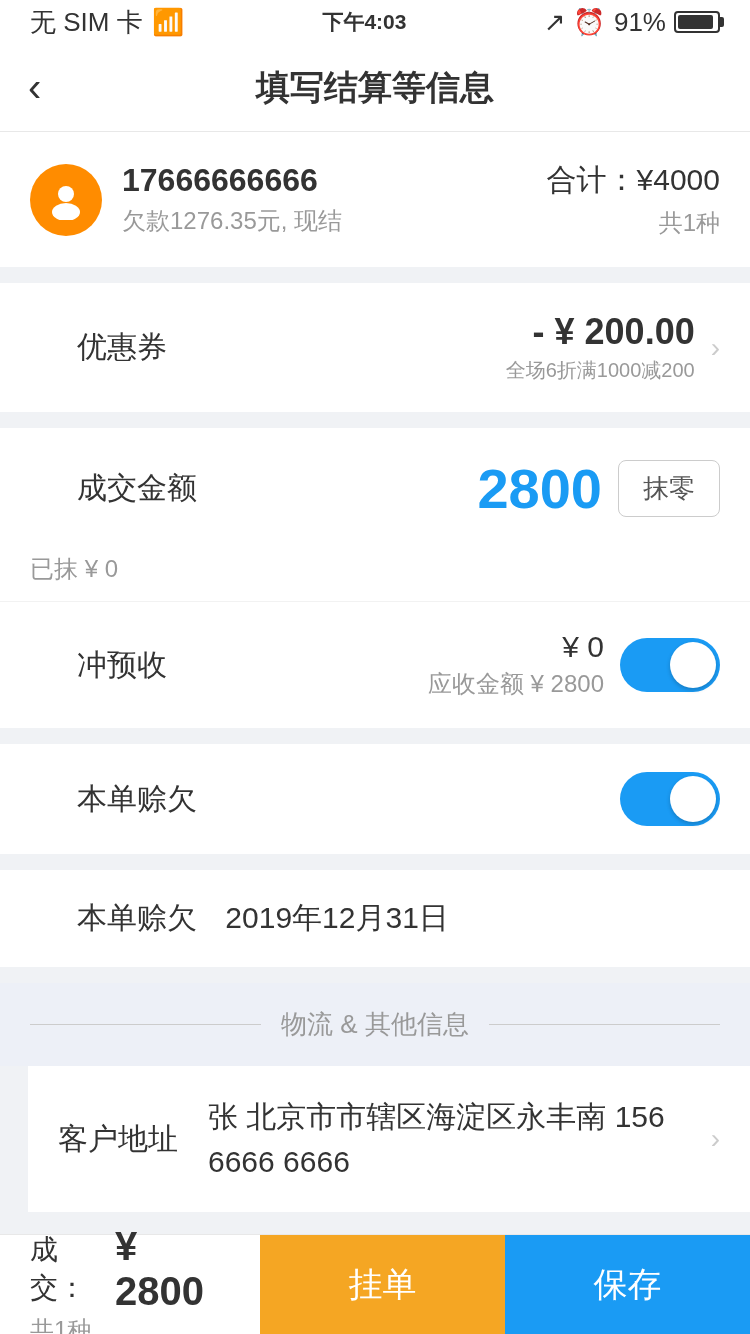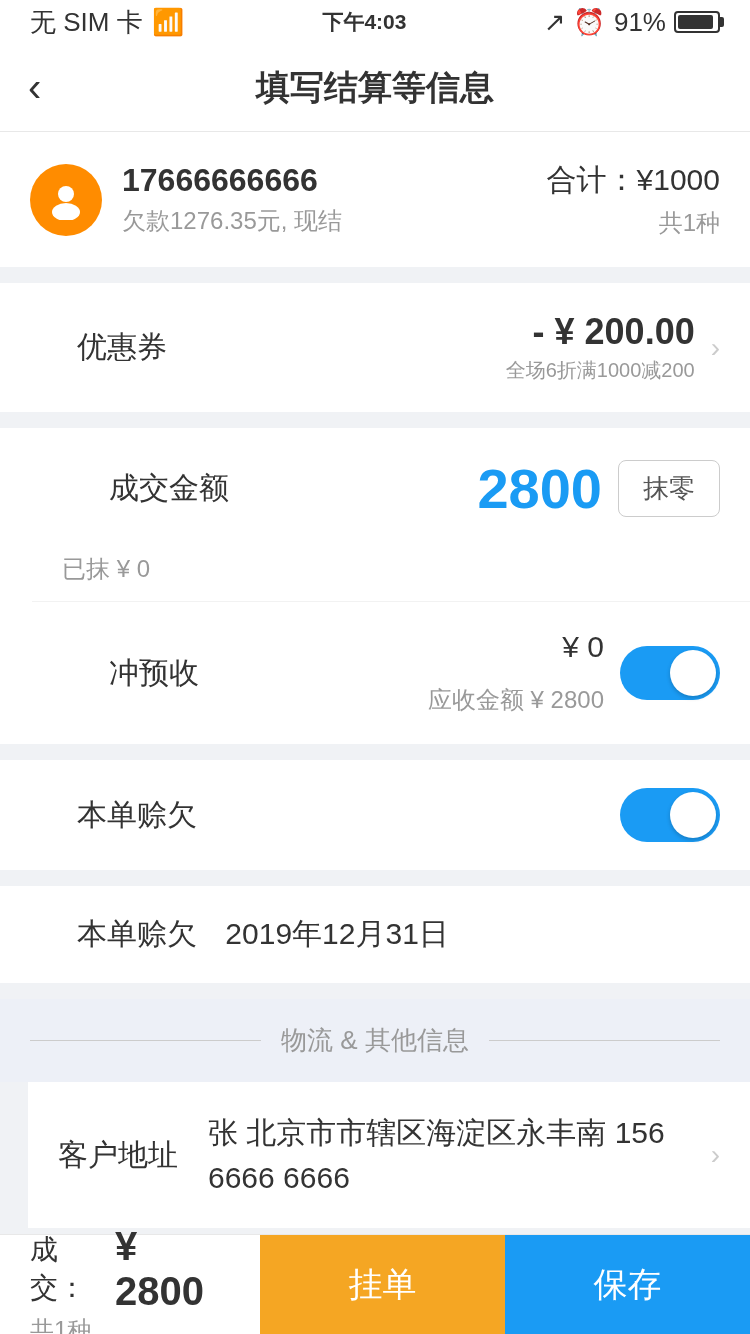--- a/index.html
+++ b/index.html
@@ -169,21 +169,20 @@
     }
     .chevron {
       color: #ccc;
       font-size: 28px;
     }
 
     
     .amount-section {
       background: #fff;
       margin-bottom: 16px;
-      padding-left: 32px;
     }
     .amount-row {
       display: flex;
       align-items: center;
       justify-content: space-between;
       padding: 28px 30px;
     }
     .amount-number {
       font-size: 56px;
       color: #1a9bf4;
@@ -352,21 +351,21 @@
           <circle cx="20" cy="14" r="8"></circle>
           <ellipse cx="20" cy="32" rx="14" ry="9"></ellipse>
         </svg>
       </div>
       <div class="customer-info">
         <div class="phone">17666666666</div>
         <div class="debt">欠款1276.35元, 现结</div>
       </div>
     </div>
     <div class="customer-right">
-      <div class="total">合计：¥1000</div>
+      <div class="total">合计：¥4000</div>
       <div class="count">共1种</div>
     </div>
   </div>
 
   <div class="section">
     <div class="row">
       <span class="row-label">优惠券</span>
       <div class="row-right">
         <div style="text-align:right;">
           <div class="discount-amount">- ¥ 200.00</div>
@@ -385,21 +384,21 @@
         <button class="round-btn">抹零</button>
       </div>
     </div>
     <div class="already-rounded">已抹  ¥ 0</div>
 
     <div class="row" style="border-top:1px solid #f2f2f2;gap:40px;">
       <span class="row-label">冲预收</span>
       <div class="row-right">
         <div style="text-align:right;">
           <div style="font-size:30px;color:#333;">¥ 0</div>
-          <div style="font-size:24px;color:#999;margin-top:20px;">应收金额 ¥ 2800</div>
+          <div style="font-size:24px;color:#999;margin-top:4px;">应收金额 ¥ 2800</div>
         </div>
         <div class="toggle-container">
           <div class="toggle-thumb"></div>
         </div>
       </div>
     </div>
   </div>
 
   <div class="section">
     <div class="row">

